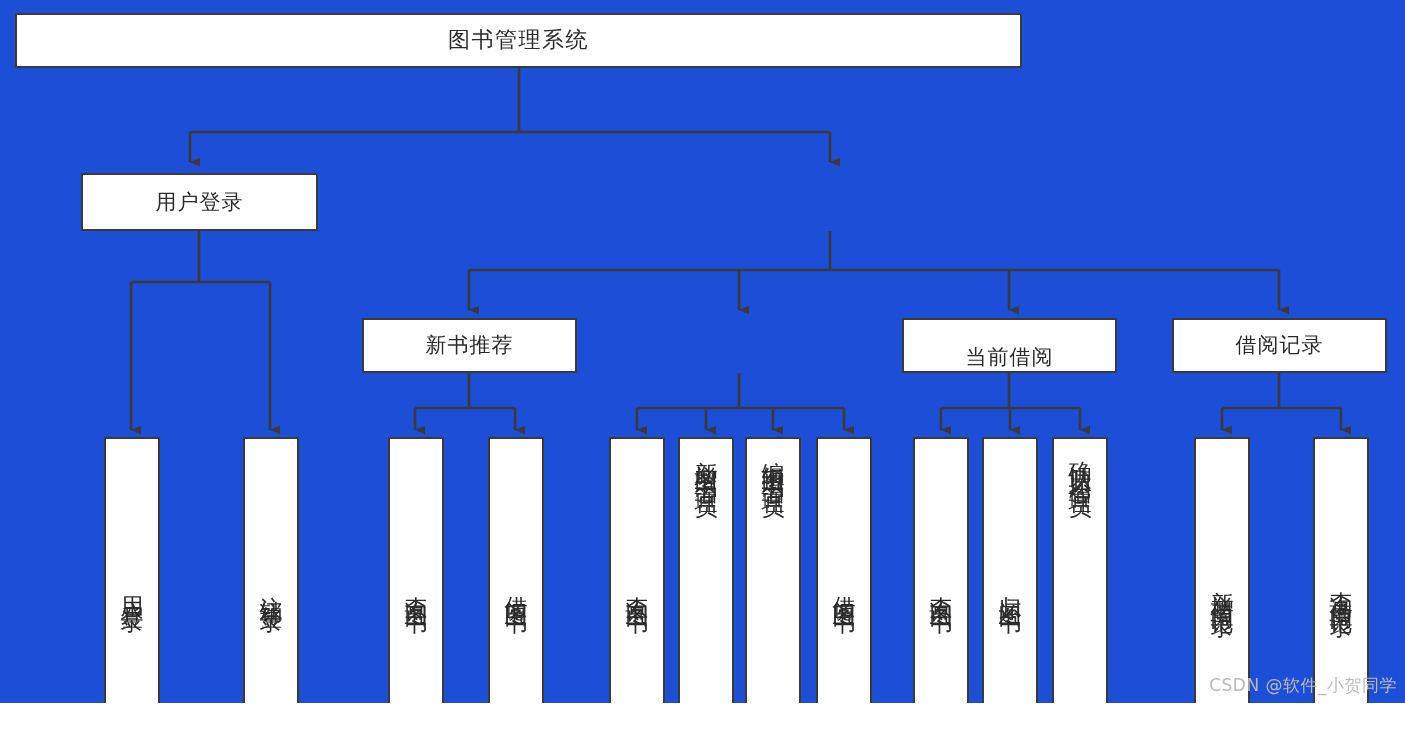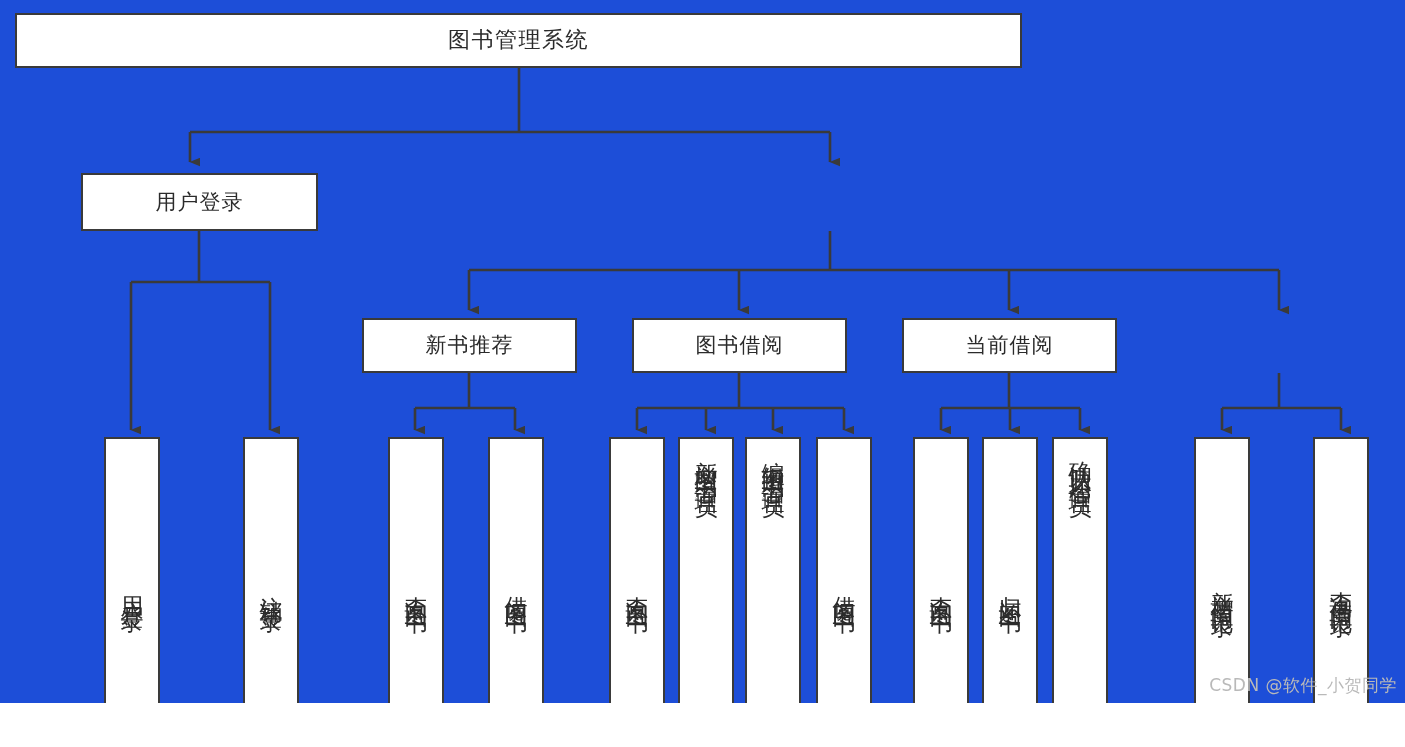--- a/index.html
+++ b/index.html
@@ -138,25 +138,25 @@
     <span class="node-label">图书管理系统</span>
   </div>
 
   <div class="node horiz" style="left:81px; top:173px; width:237px; height:58px;">
     <span class="node-label">用户登录</span>
   </div>
 
   <div class="node horiz" style="left:362px; top:318px; width:215px; height:55px;align-items:center;">
     <span class="node-label">新书推荐</span>
   </div>
-  <div class="node horiz" style="left:632px; top:318px; width:215px; height:55px;">
-    <span class="node-label">图书借阅</span>
-  </div>
-  <div class="node horiz" style="left:902px; top:318px; width:215px; height:55px;">
+  <div class="node horiz" style="left:902px; top:318px; width:215px; height:55px;align-items:flex-end;">
     <span class="node-label">当前借阅</span>
+  </div>
+  <div class="node horiz" style="left:1172px; top:318px; width:215px; height:55px;">
+    <span class="node-label">借阅记录</span>
   </div>
 
   <div class="node vert mid" style="left:104px; top:437px; width:56px; height:298px;">
     <span class="node-label">用户登录</span>
   </div>
   <div class="node vert mid" style="left:243px; top:437px; width:56px; height:298px;">
     <span class="node-label">注销登录</span>
   </div>
 
   <div class="node vert mid" style="left:388px; top:437px; width:56px; height:298px;">

